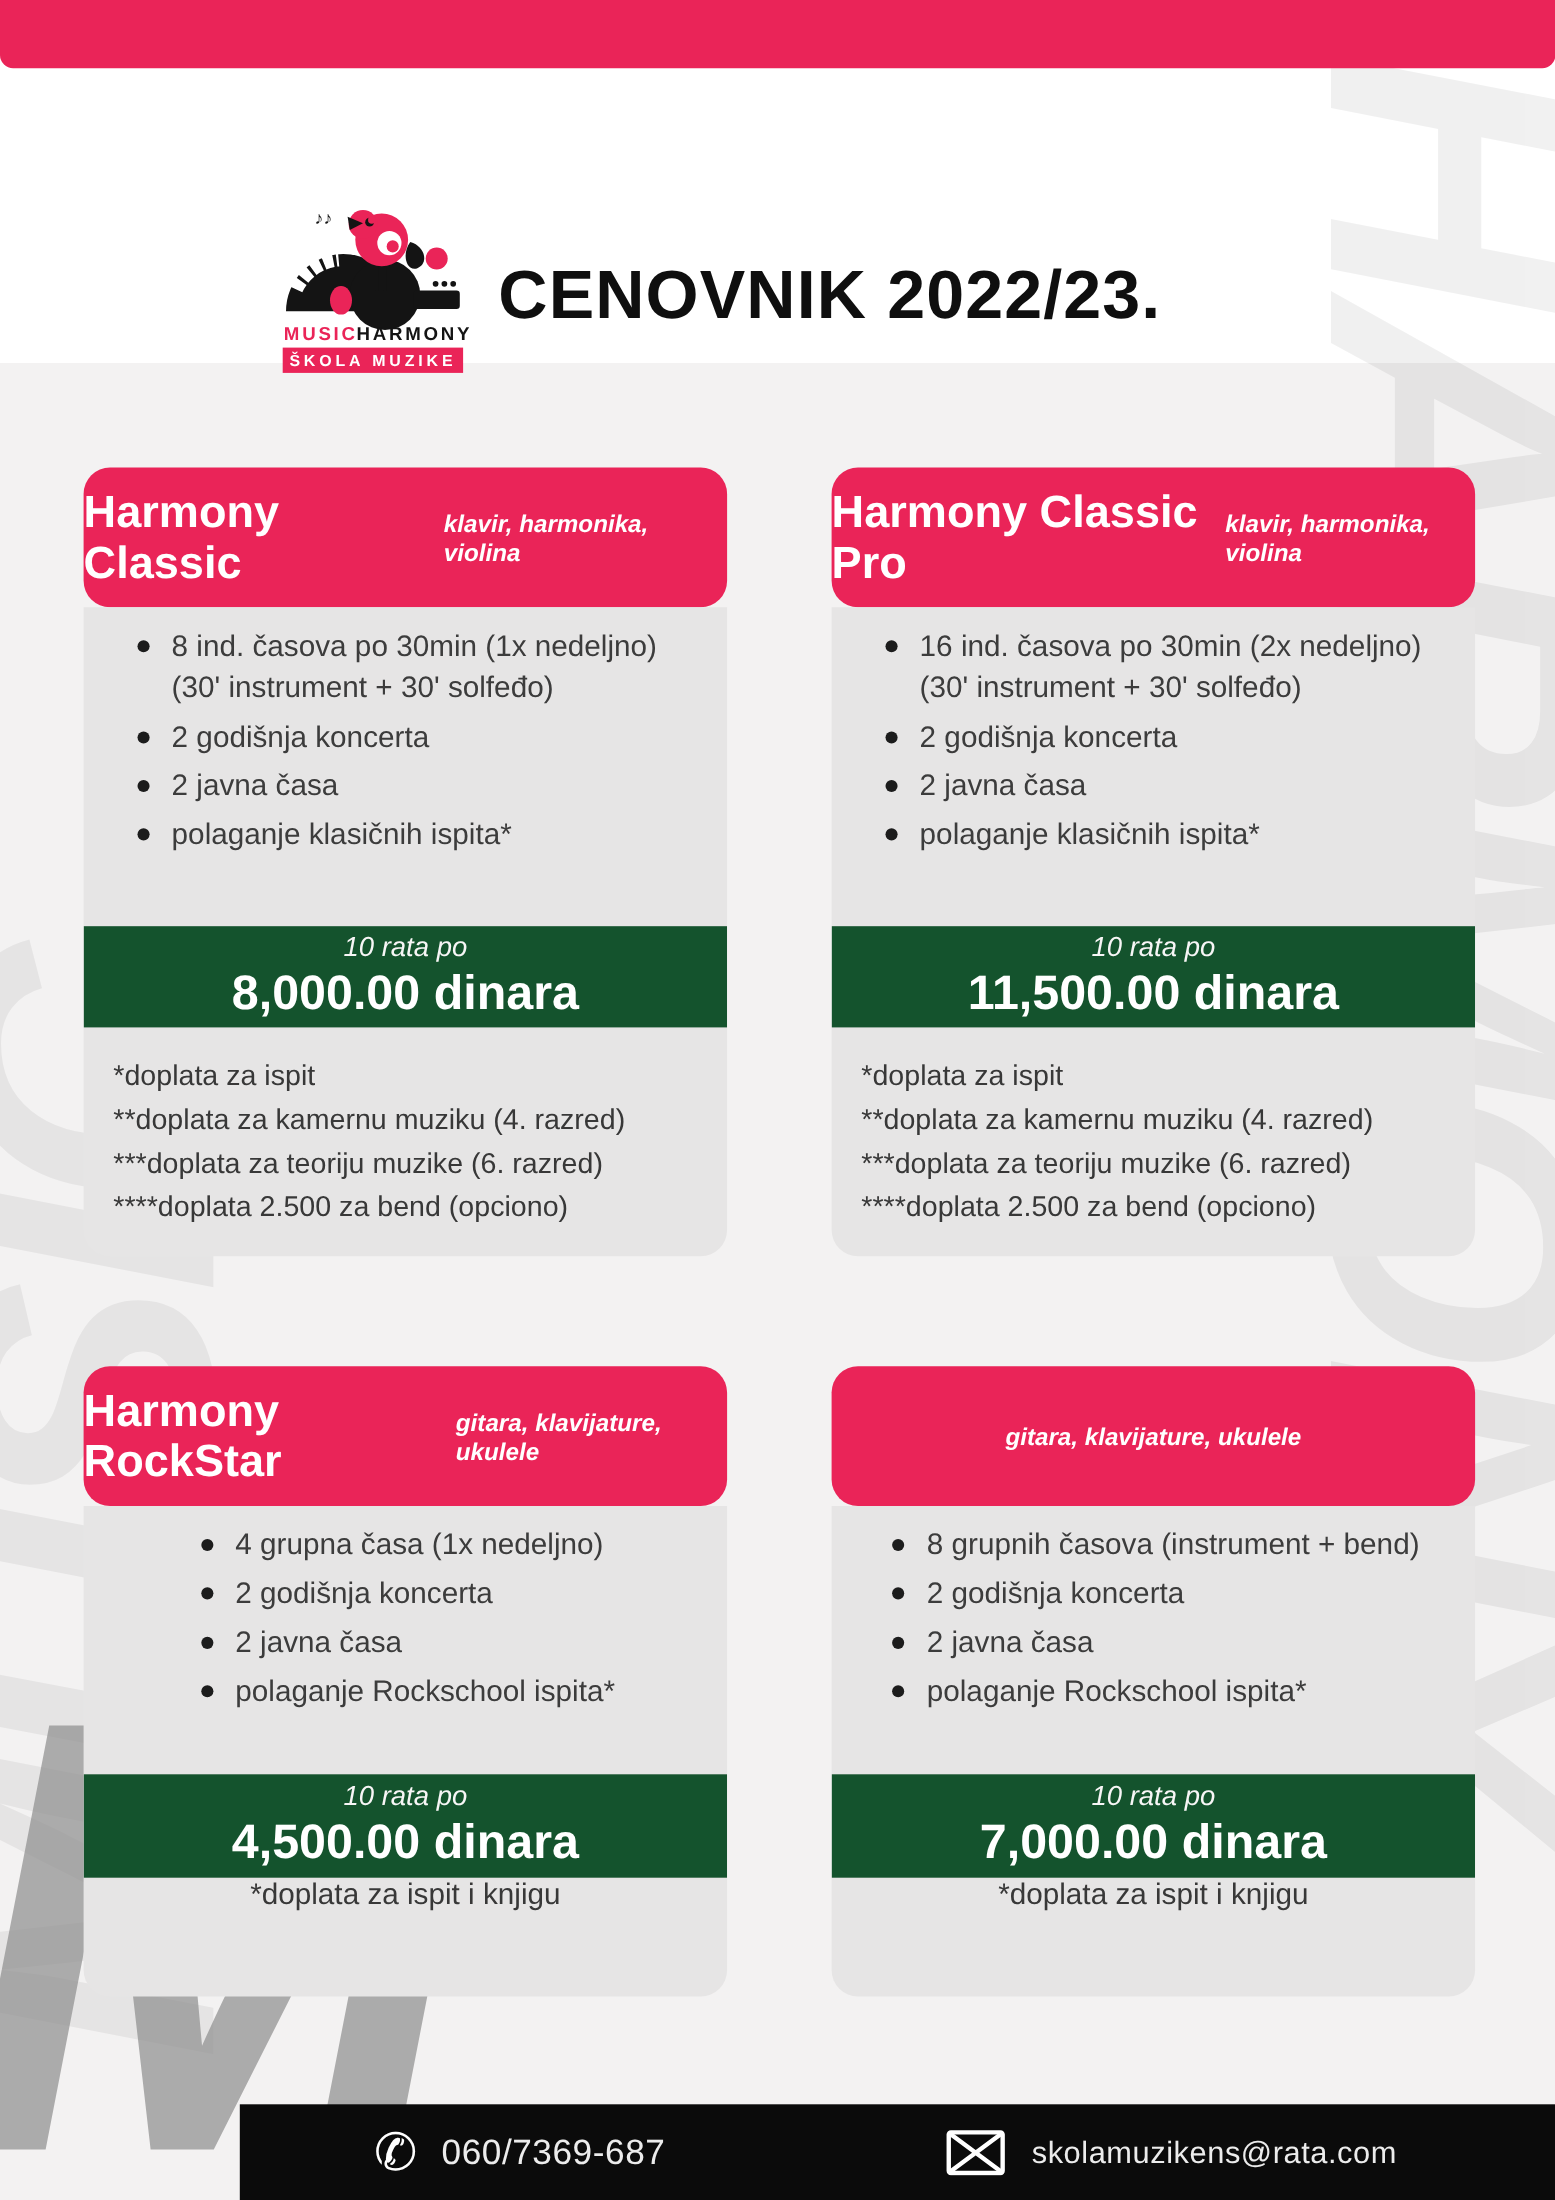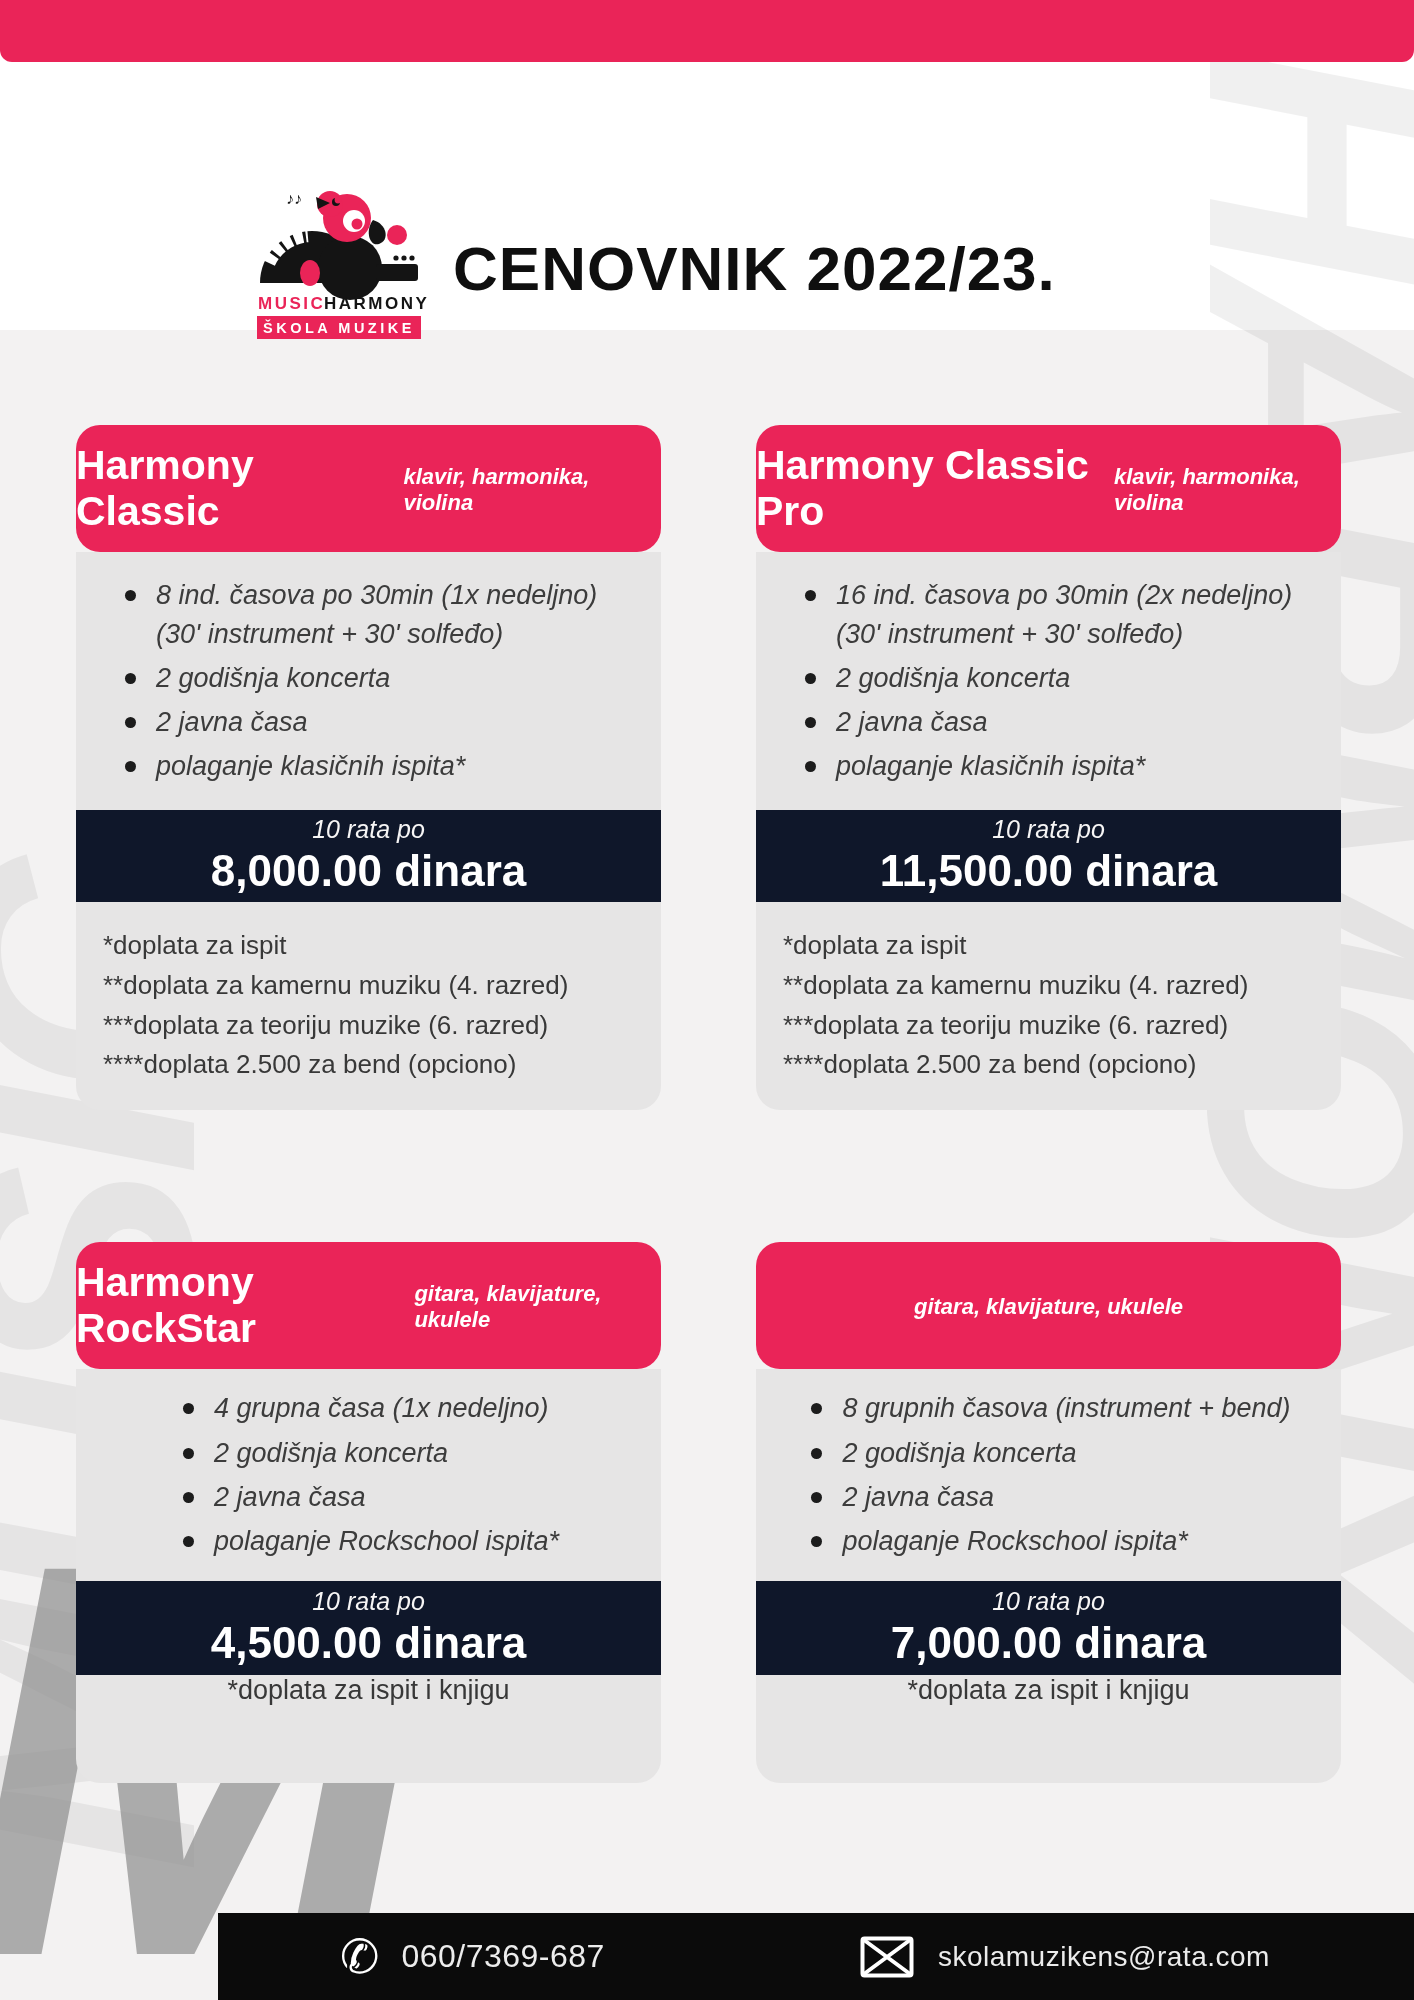--- a/index.html
+++ b/index.html
@@ -40,33 +40,33 @@
   .card-2{left:756px;top:425px;}
   .card-3{left:76px;top:1242px;}
   .card-4{left:756px;top:1242px;}
   .card-header{
     height:127px;background:#EA2458;border-radius:24px;color:#fff;
     display:flex;flex-direction:row;align-items:center;justify-content:center;
   }
   .card-title{font-size:41px;font-weight:bold;line-height:1.1;}
   .card-sub{font-size:22px;font-weight:bold;font-style:italic;margin-top:3px;}
   .card-body{background:#E6E5E5;border-radius:0 0 24px 24px;overflow:hidden;}
-  .bullets-area{display:flex;align-items:center;justify-content:center;padding:0 44px;font-style:italic;}
+  .bullets-area{display:flex;justify-content:center;padding:16px 44px;}
   .row1 .bullets-area{height:258px;}
   .row2 .bullets-area{height:212px;}
   ul.bullets{list-style:none;margin:0 auto;padding:0;display:table;}
   ul.bullets li{
     position:relative;padding-left:36px;font-size:27px;color:#3C3C3C;line-height:1.42;
   }
   ul.bullets li + li{margin-top:6px;}
   ul.bullets li::before{
     content:"";position:absolute;left:5px;top:14px;width:11px;height:11px;border-radius:50%;background:#1c1c1c;
   }
   .banner{
-    background:#0f172a;display:flex;flex-direction:column;align-items:center;justify-content:center;color:#fff;
+    background:#14532d;display:flex;flex-direction:column;align-items:center;justify-content:center;color:#fff;
   }
   .row1 .banner{height:92px;}
   .row2 .banner{height:94px;}
   .banner-top{font-size:25px;font-style:italic;color:#F7F6F6;line-height:1.2;}
   .banner-amount{font-size:44px;font-weight:bold;margin-top:1px;line-height:1.2;}
   .fn-left{padding:24px 27px 0;height:184px;}
   .fn-left div{font-size:26px;color:#383838;line-height:1.53;}
   .fn-center{height:108px;display:flex;justify-content:center;}
   .fn-center div{font-size:27px;color:#383838;}
 

